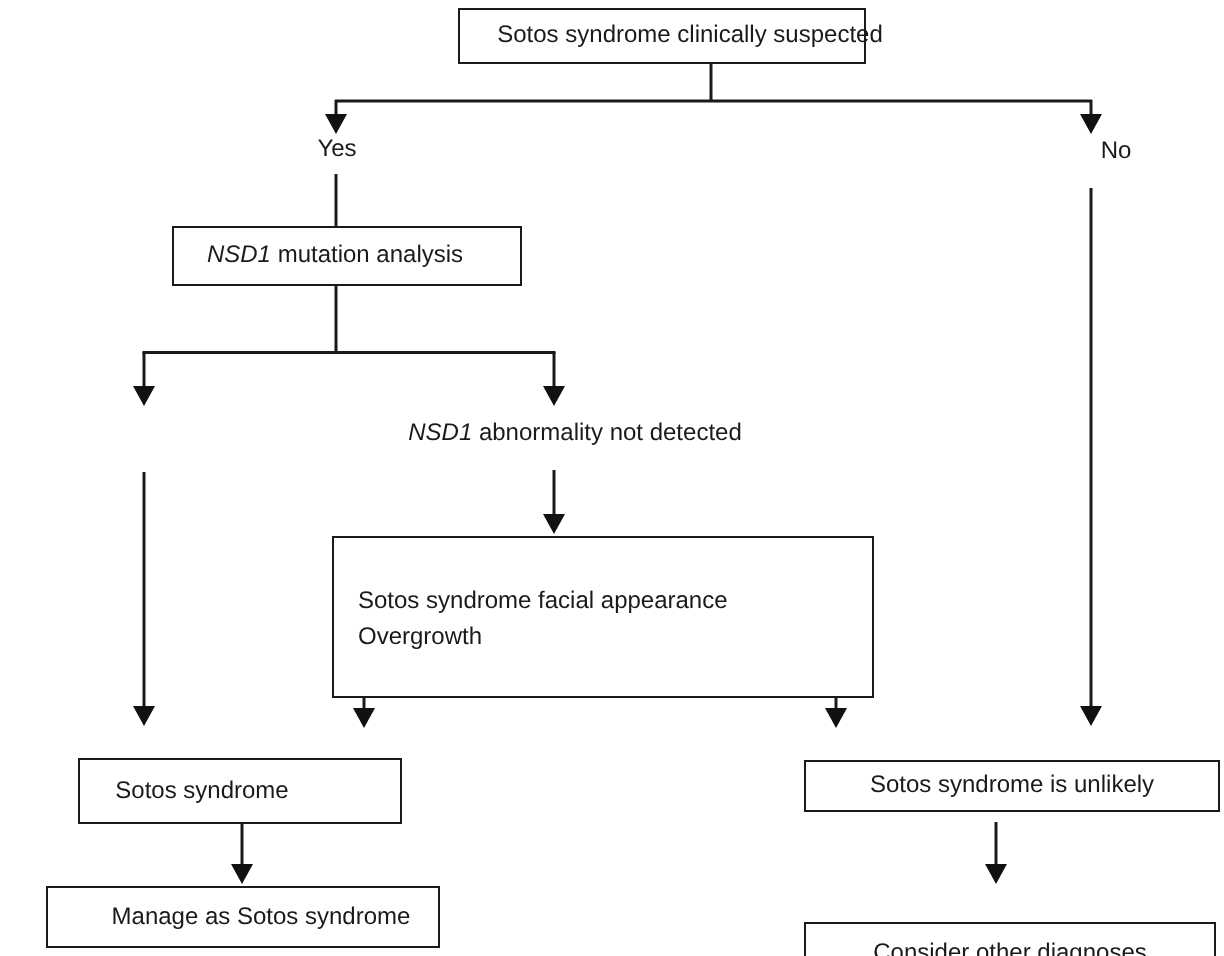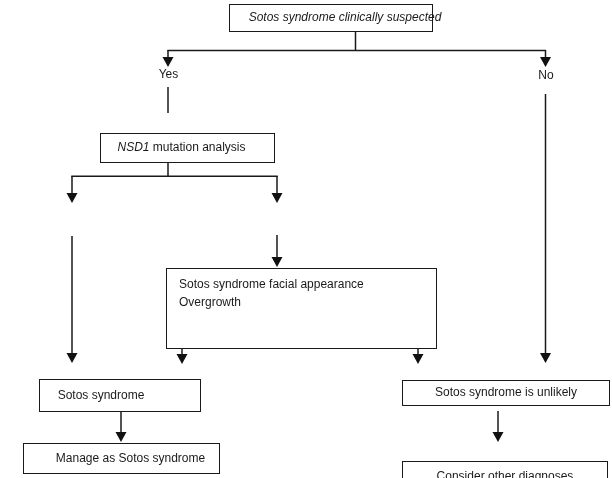--- a/index.html
+++ b/index.html
@@ -44,33 +44,33 @@
     white-space: nowrap;
   }
   .floating-label {
     position: absolute;
     box-sizing: border-box;
     text-align: center;
     white-space: nowrap;
   }
   em { font-style: italic; }
 
-  .node-suspected { left: 229px; top: 4px;  width: 204px; height: 28px; padding-left: 28px; font-style: italic; }
-  .node-mutation  { left: 100px;  top: 113px; width: 175px; height: 30px; padding-right: 12px; margin-top: 20px; }
+  .node-suspected { left: 229px; top: 4px;  width: 204px; height: 28px; padding-left: 28px; }
+  .node-mutation  { left: 86px;  top: 113px; width: 175px; height: 30px; padding-right: 12px; }
   .node-criteria  { left: 166px; top: 268px; width: 271px; height: 81px;
                     flex-direction: column; align-items: flex-start; justify-content: flex-start;
-                    padding: 7px 8px 0 12px; text-align: left; }
+                    padding: 23px 8px 0 12px; text-align: left; }
   .node-criteria .crit-line { line-height: 17.5px; }
   .node-sotos     { left: 39px;  top: 379px; width: 162px; height: 33px; padding-right: 38px; }
   .node-manage    { left: 23px;  top: 443px; width: 197px; height: 31px; padding-left: 18px; }
   .node-unlikely  { left: 402px; top: 380px; width: 208px; height: 26px; }
   .node-consider  { left: 402px; top: 444px; width: 206px; height: 31px; margin-top: 17px; }
 
   .label-yes          { left: 146px; top: 67px;  width: 45px; }
-  .label-no           { left: 524px; top: 68px;  width: 44px; }
+  .label-no           { left: 536px; top: 68px;  width: 44px; }
   .label-detected     { left: 3px;   top: 209px; width: 148px; }
   .label-not-detected { left: 195px; top: 209px; width: 185px; }
 </style>
 </head>
 <body>
 
 <div class="canvas">
 
   <svg class="connectors" viewBox="0 0 612 478" xmlns="http://www.w3.org/2000/svg">
     <g>
@@ -142,20 +142,23 @@
 
   <div class="floating-label label-no">
     <span>No</span>
   </div>
 
   <div class="box node-mutation">
     <span><em>NSD1</em><span> mutation analysis</span></span>
   </div>
 
 
+  <div class="floating-label label-not-detected">
+    <span><em>NSD1</em><span> abnormality not detected</span></span>
+  </div>
 
   <div class="box node-criteria">
     <div class="crit-line">Sotos syndrome facial appearance</div>
     <div class="crit-line">Overgrowth</div>
   </div>
 
   <div class="box node-sotos">
     <span>Sotos syndrome</span>
   </div>
 

